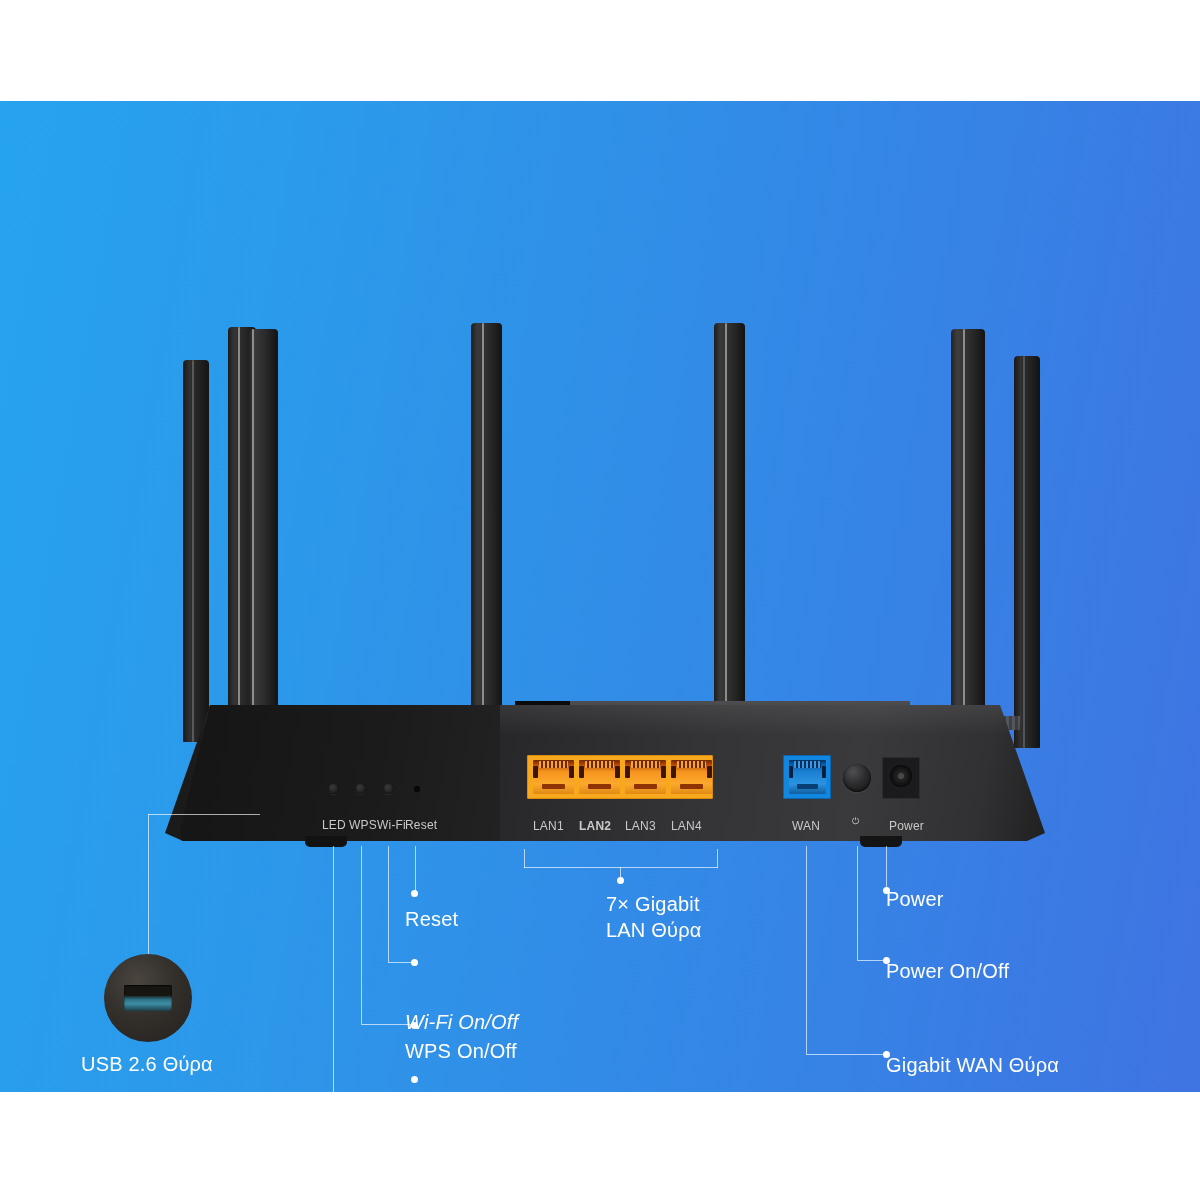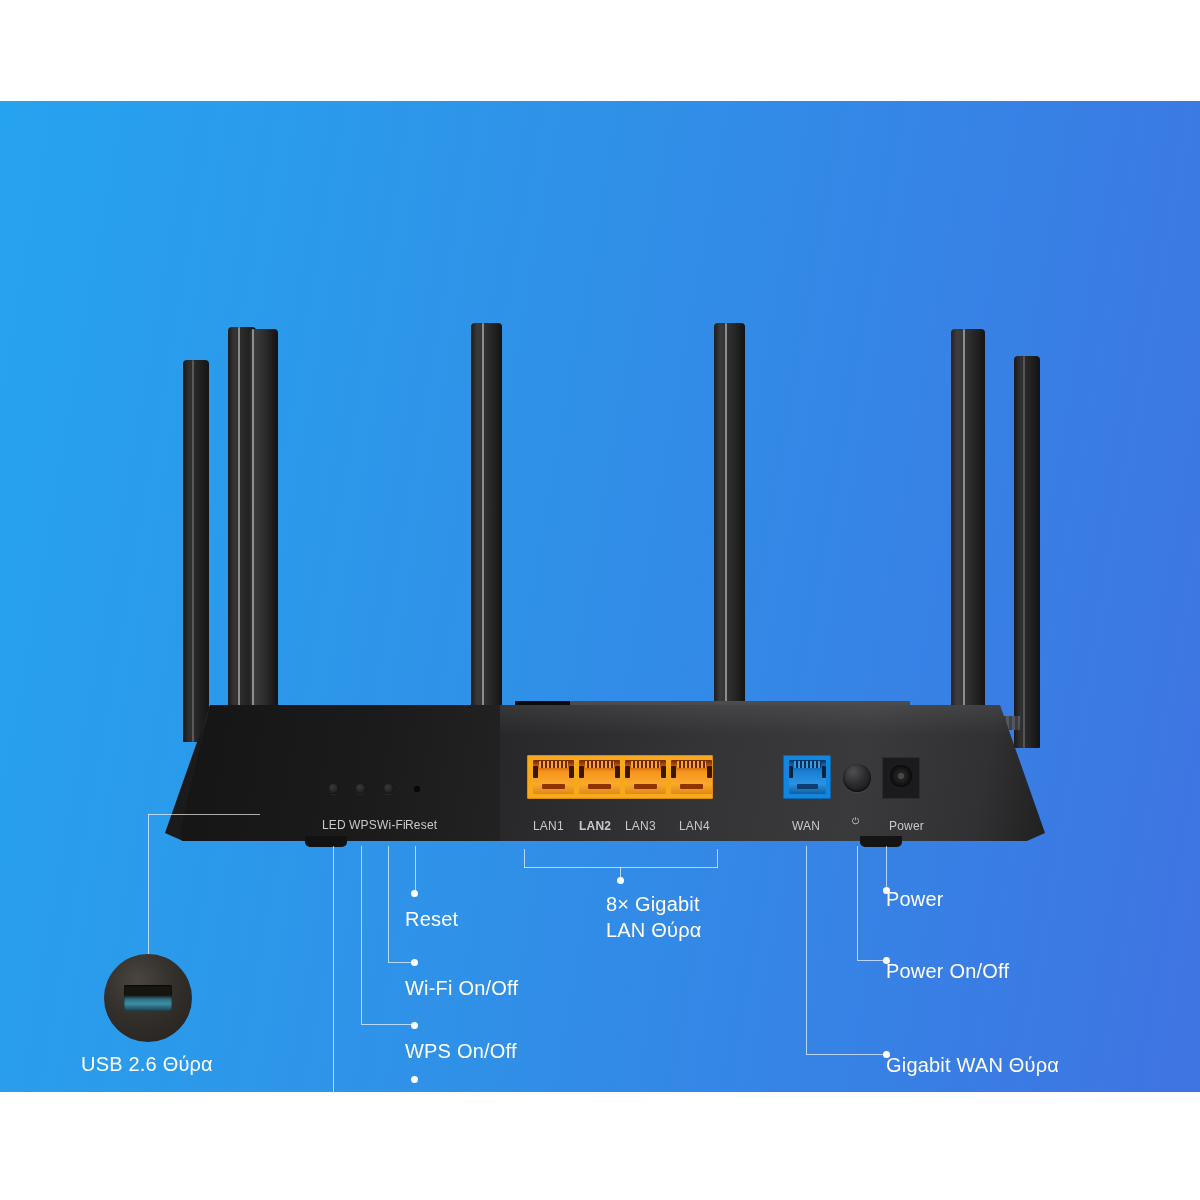--- a/index.html
+++ b/index.html
@@ -152,21 +152,21 @@
       <div class="rj45" style="left:671px;top:659px;width:41px;height:34px;background:linear-gradient(180deg,#6e2a05 0%,#a43c06 10%,#f6941d 34%,#fba92c 70%,#e08a14 100%);">
         <div class="rj-tab" style="left:6px;top:1px;width:29px;height:7px;background:repeating-linear-gradient(90deg,#f9a62a 0 2px,#6b2702 2px 4px);"></div>
         <div class="rj-tab" style="left:9px;top:24px;width:23px;height:5px;background:#8d3304;border-radius:1px;"></div>
         <div class="rj-tab" style="left:0px;top:6px;width:5px;height:12px;background:#3b1602;"></div>
         <div class="rj-tab" style="left:36px;top:6px;width:5px;height:12px;background:#3b1602;"></div>
       </div>
 
       <div class="lbl-sm" style="left:533px;top:718px;">LAN1</div>
       <div class="lbl-sm" style="left:579px;top:718px;font-weight:bold;">LAN2</div>
       <div class="lbl-sm" style="left:625px;top:718px;">LAN3</div>
-      <div class="lbl-sm" style="left:671px;top:718px;margin-left:8px;">LAN4</div>
+      <div class="lbl-sm" style="left:671px;top:718px;">LAN4</div>
 
       <div class="port-block" style="left:783px;top:654px;width:48px;height:44px;background:#1287e0;
                   box-shadow:inset 0 0 0 1px #0a66b0;"></div>
       <div class="rj45" style="left:789px;top:659px;width:37px;height:34px;
                   background:linear-gradient(180deg,#05305e 0%,#0a56a0 10%,#1a7fd0 34%,#2b92e2 70%,#125f9e 100%);">
         <div class="rj-tab" style="left:5px;top:1px;width:27px;height:7px;background:repeating-linear-gradient(90deg,#3b9ae8 0 2px,#072f58 2px 4px);"></div>
         <div class="rj-tab" style="left:8px;top:24px;width:21px;height:5px;background:#0a3f74;border-radius:1px;"></div>
         <div class="rj-tab" style="left:0px;top:6px;width:4px;height:12px;background:#03203f;"></div>
         <div class="rj-tab" style="left:33px;top:6px;width:4px;height:12px;background:#03203f;"></div>
       </div>
@@ -224,22 +224,22 @@
 
     <div id="usb-inset" style="left:104px;top:853px;width:88px;height:88px;">
       <div id="usb-circle" style="left:0;top:0;width:88px;height:88px;"></div>
       <div id="usb-slot" style="left:20px;top:31px;width:48px;height:26px;"></div>
       <div id="usb-tongue" style="left:23px;top:34px;width:42px;height:8px;"></div>
     </div>
 
     <div class="ctext" style="left:81px;top:950px;">USB 2.6 Θύρα</div>
 
     <div class="ctext" style="left:405px;top:937px;">WPS On/Off</div>
-    <div class="ctext" style="left:405px;top:874px;">Wi-Fi On/Off</div>
+    <div class="ctext" style="left:405px;top:908px;font-style:italic;">Wi-Fi On/Off</div>
     <div class="ctext" style="left:405px;top:805px;">Reset</div>
-    <div class="ctext" style="left:606px;top:790px;">8× Gigabit
+    <div class="ctext" style="left:606px;top:790px;">7× Gigabit
 LAN Θύρα</div>
     <div class="ctext" style="left:886px;top:785px;">Power</div>
     <div class="ctext" style="left:886px;top:857px;">Power On/Off</div>
     <div class="ctext" style="left:886px;top:951px;">Gigabit WAN Θύρα</div>
 
   </div>
 </div>
 
 </body></html>

